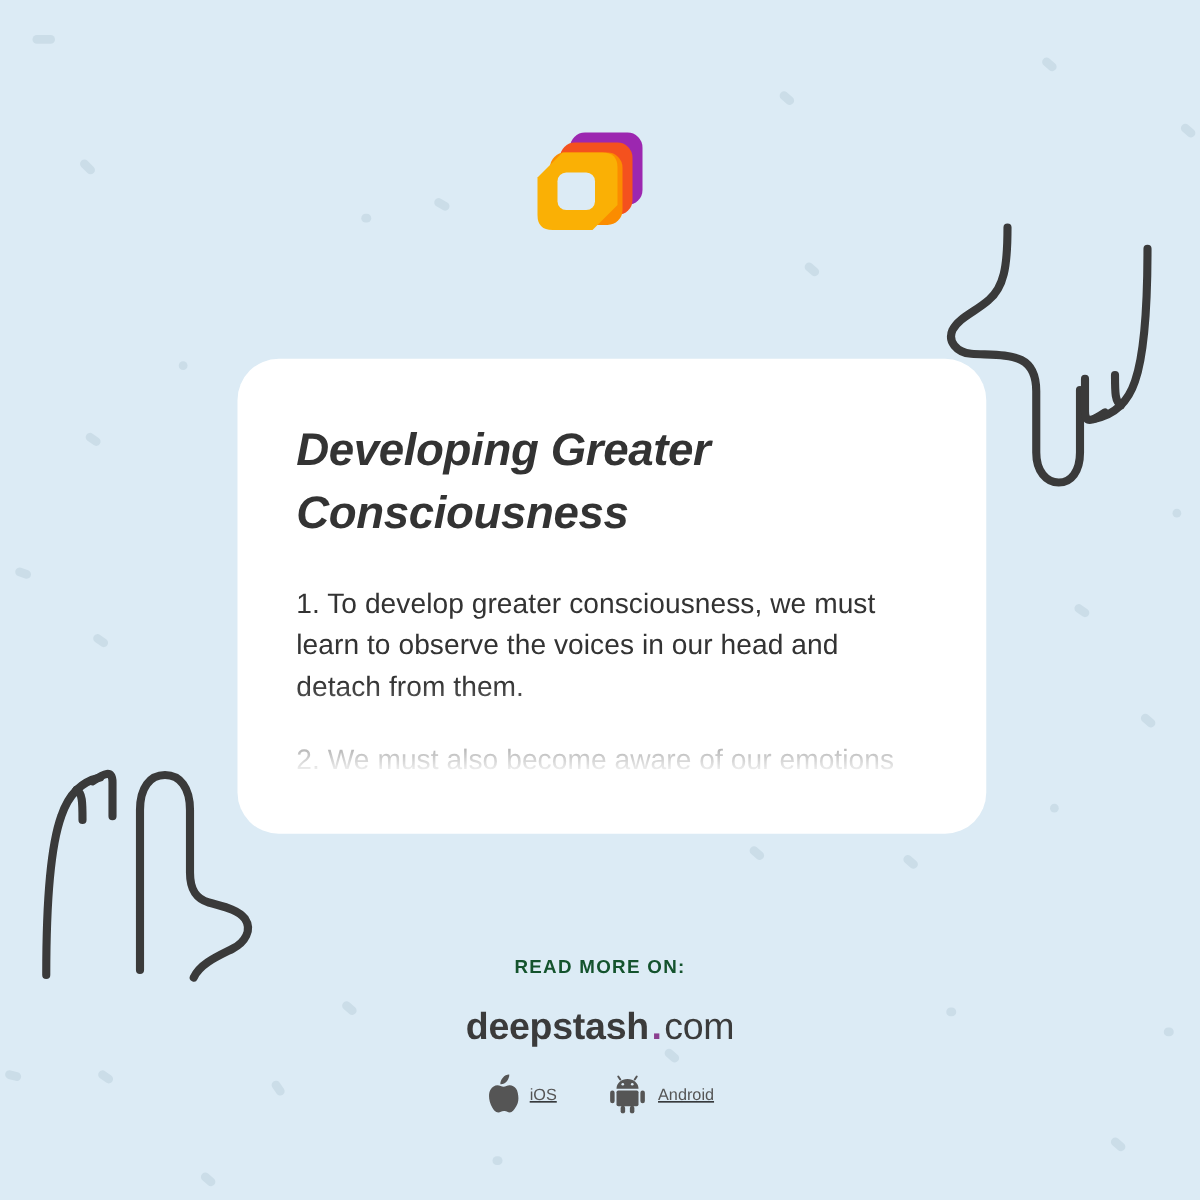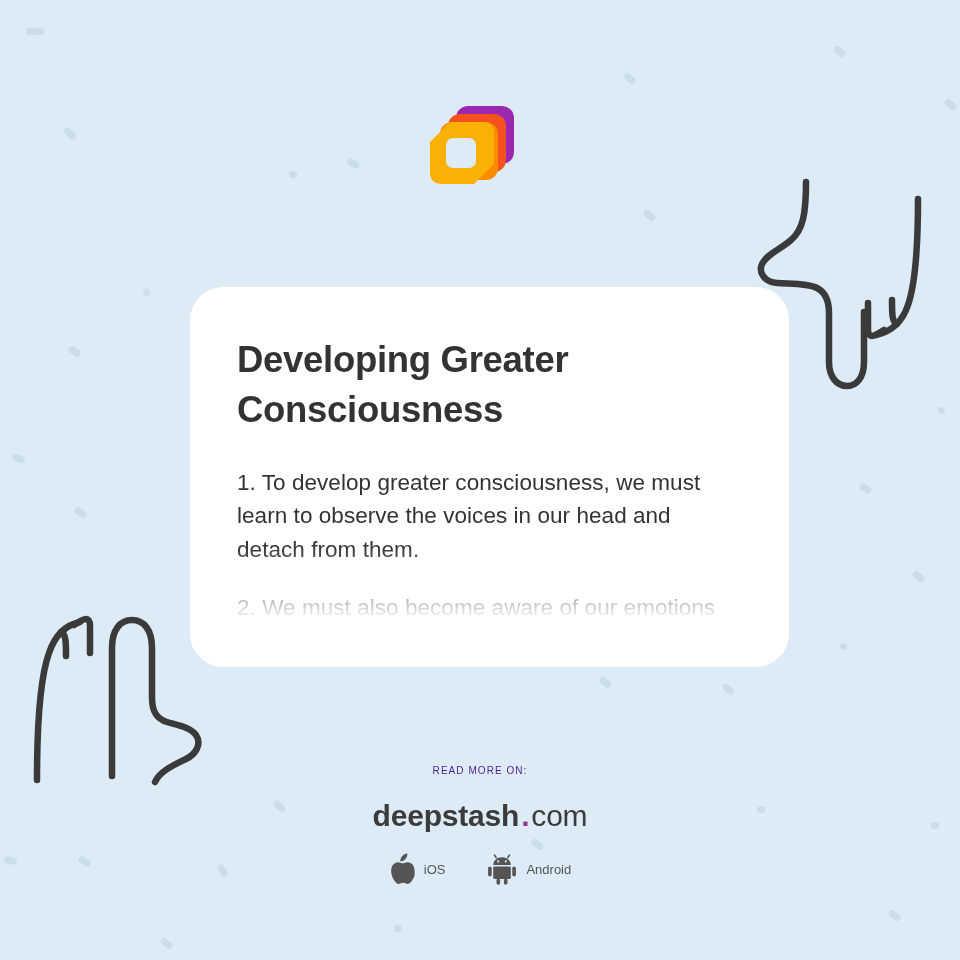--- a/index.html
+++ b/index.html
@@ -60,42 +60,43 @@
         #000 0px, #000 258px, rgba(0,0,0,0.55) 300px, rgba(0,0,0,0) 334px);
     mask-image:linear-gradient(to bottom,
         #000 0px, #000 258px, rgba(0,0,0,0.55) 300px, rgba(0,0,0,0) 334px);
   }
   #card-title {
     font-size:36.5px;
     font-weight:bold;
     line-height:1.38;
     color:#333333;
     letter-spacing:-0.3px;
+    font-style:italic;
   }
   .card-paragraph {
     font-size:22.5px;
     line-height:1.485;
     color:#333333;
     margin-top:25px;
     letter-spacing:0.05px;
   }
   #card-paragraph-1 { margin-top:30px; }
 
   
   #footer {
     position:absolute;
     left:0; right:0; top:765px;
     text-align:center;
     z-index:3;
   }
   #read-more-label {
-    font-size:10px;
-    font-weight:normal;
+    font-size:15px;
+    font-weight:bold;
     letter-spacing:1.05px;
-    color:#4c1d95;
+    color:#14532d;
   }
   #site-name {
     margin-top:23px;
     font-size:30px;
     color:#3b3b3b;
     letter-spacing:-0.2px;
   }
   #site-name-main { font-weight:bold; }
   #site-name-dot {
     color:#8b3f8f;
@@ -103,20 +104,21 @@
     padding:0 2px;
   }
   #site-name-tld { font-weight:normal; color:#3b3b3b; }
 
   #store-row {
     margin-top:20px;
     display:flex;
     justify-content:center;
     align-items:center;
     gap:41px;
+    text-decoration:underline;
   }
   .store-badge {
     display:flex;
     align-items:center;
     gap:8px;
   }
   .store-label {
     font-size:13px;
     color:#555555;
   }

